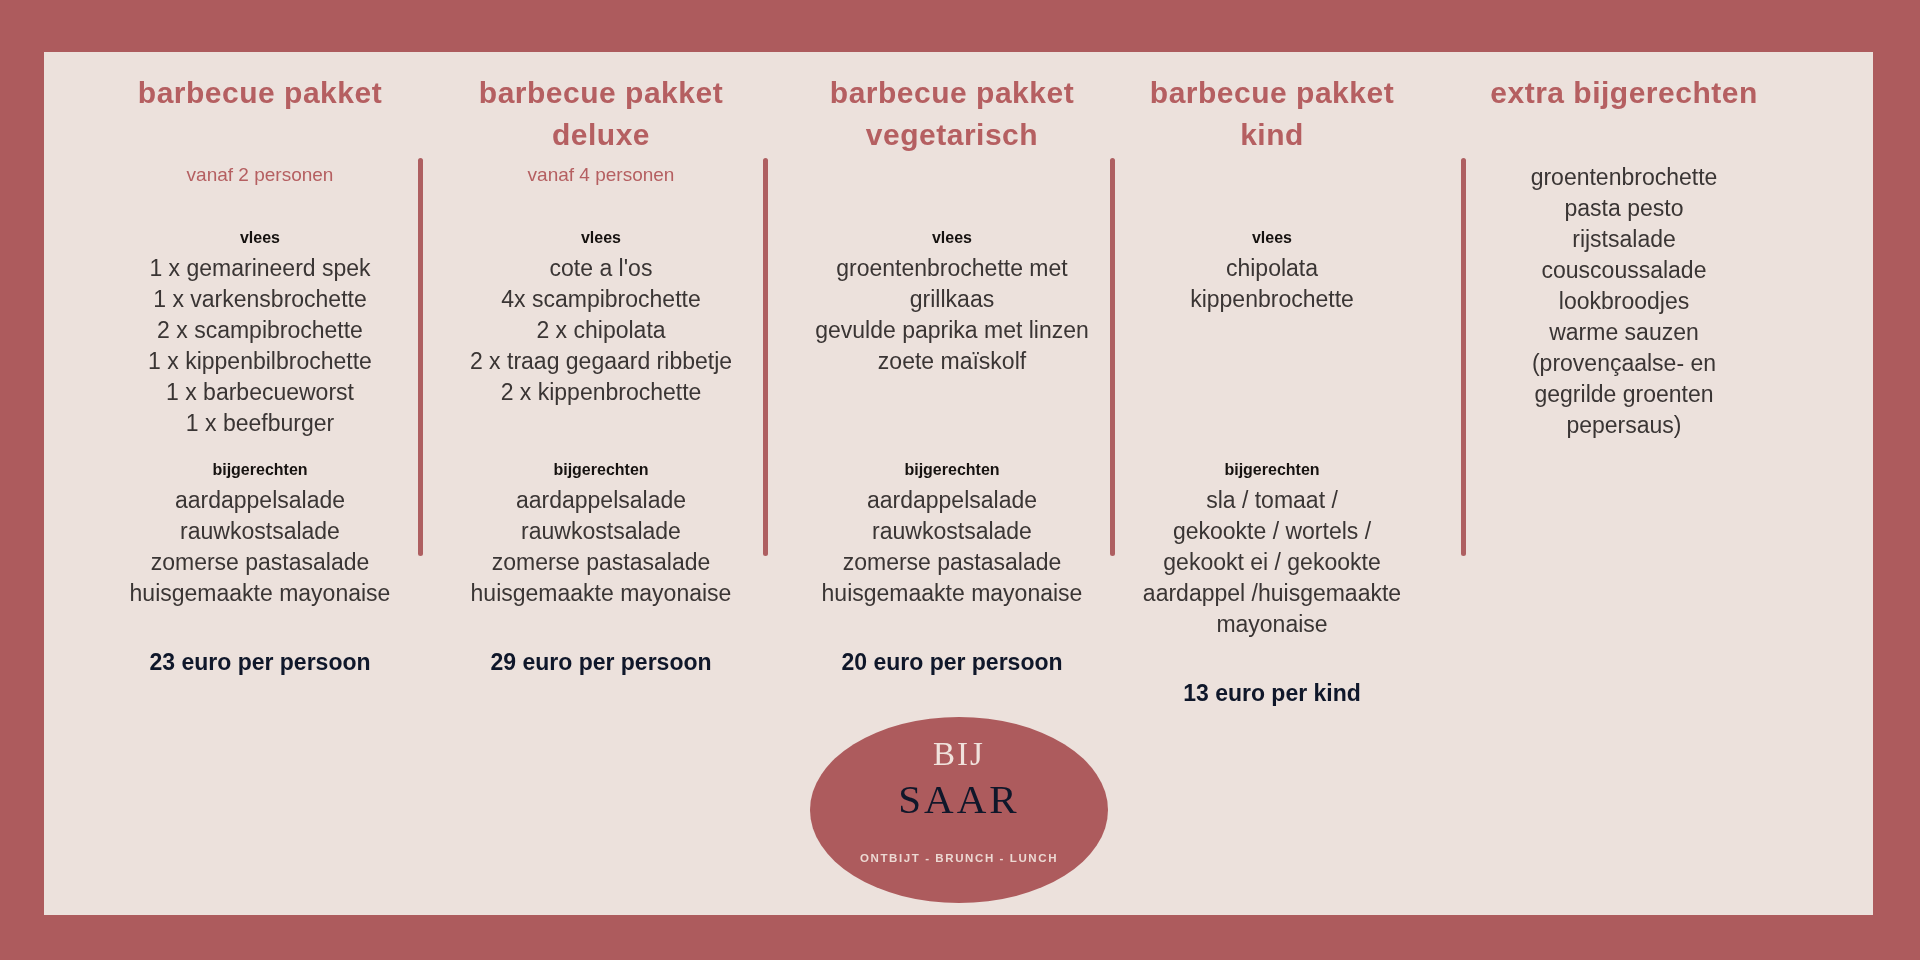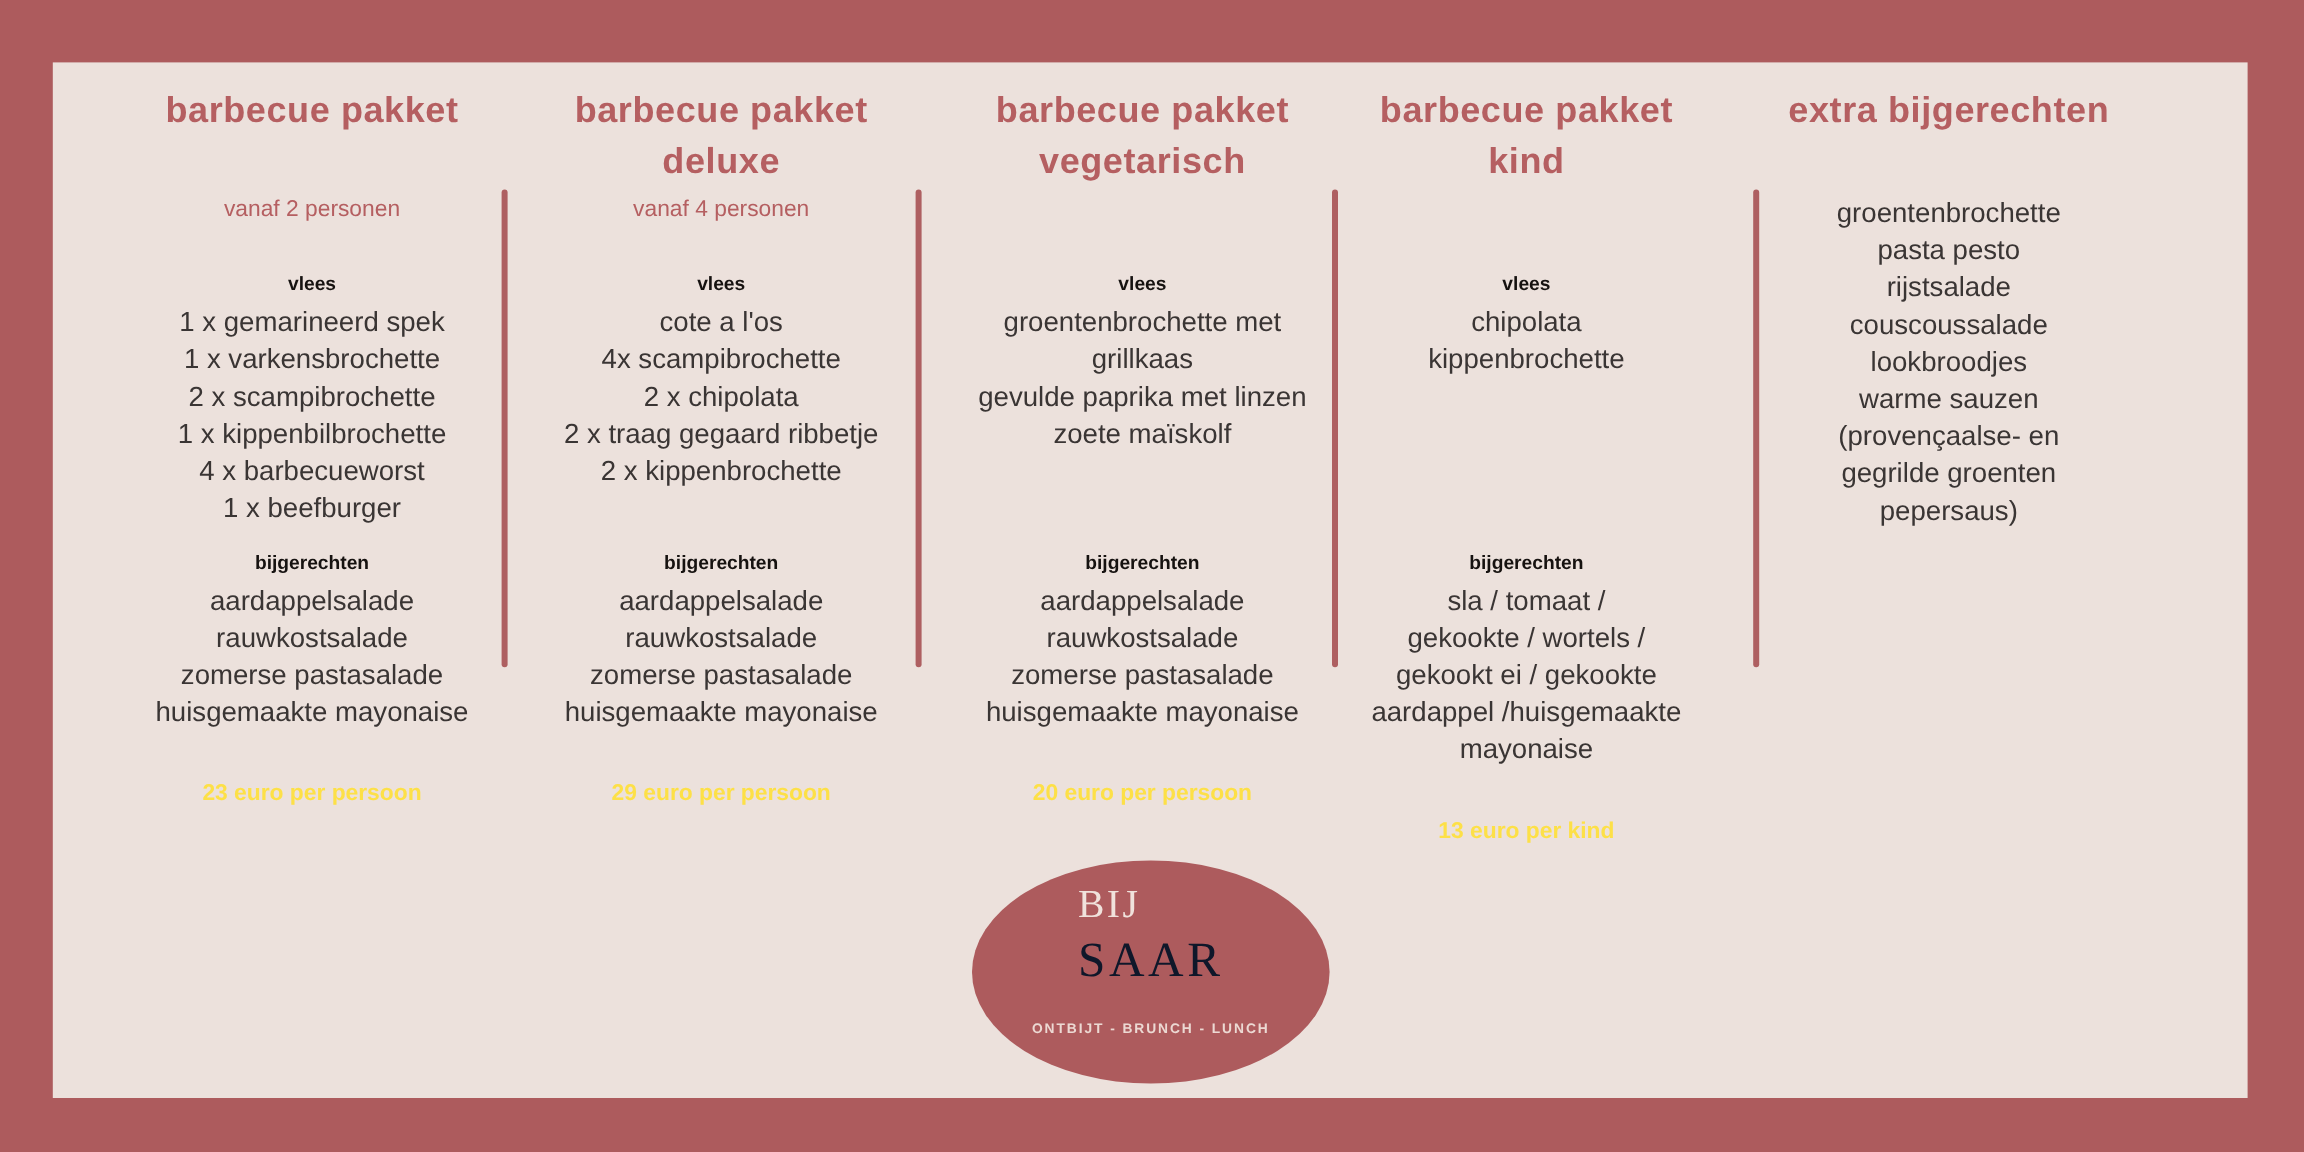--- a/index.html
+++ b/index.html
@@ -51,23 +51,23 @@
   .section-label {
     font-size: 16px;
     line-height: 30px;
     font-weight: bold;
     color: #161210;
   }
   .section.meat { height: 232px; }
   .items { font-size: 23px; line-height: 31px; white-space: nowrap; }
   .price {
     margin-top: 40px;
-    color: #fde047;
-    font-weight: bold;
-    font-size: 19px;
+    color: #0f172a;
+    font-weight: bold;
+    font-size: 23px;
     line-height: 26px;
   }
   .extras-items { margin-top: -2px; font-size: 23px; line-height: 31px; }
   
   .divider {
     position: absolute;
     top: 158px;
     width: 5px;
     height: 398px;
     background: #ae5f61;
@@ -85,21 +85,21 @@
     width: 298px;
     height: 186px;
     background: #ad5b5d;
     border-radius: 50%;
     text-align: center;
     padding-top: 21px;
   }
   .logo-inner {
     width: fit-content;
     margin: 0 auto;
-    text-align: left;
+    text-align: center;
   }
   .logo-top {
     font-family: "Liberation Serif", "DejaVu Serif", serif;
     font-size: 33px;
     line-height: 32px;
     letter-spacing: 2px;
     color: #f0e2dc;
   }
   .logo-name {
     font-family: "Liberation Serif", "DejaVu Serif", serif;
@@ -127,21 +127,21 @@
         <div class="title-line">barbecue pakket</div>
       </div>
     <div class="col-subtitle">vanaf 2 personen</div>
     <div class="section meat">
       <div class="section-label">vlees</div>
       <div class="items">
           <div class="item-line">1 x gemarineerd spek</div>
           <div class="item-line">1 x varkensbrochette</div>
           <div class="item-line">2 x scampibrochette</div>
           <div class="item-line">1 x kippenbilbrochette</div>
-          <div class="item-line">4 x barbecueworst</div>
+          <div class="item-line">1 x barbecueworst</div>
           <div class="item-line">1 x beefburger</div>
         </div>
     </div>
     <div class="section sides">
       <div class="section-label">bijgerechten</div>
       <div class="items">
           <div class="item-line">aardappelsalade</div>
           <div class="item-line">rauwkostsalade</div>
           <div class="item-line">zomerse pastasalade</div>
           <div class="item-line">huisgemaakte mayonaise</div>

